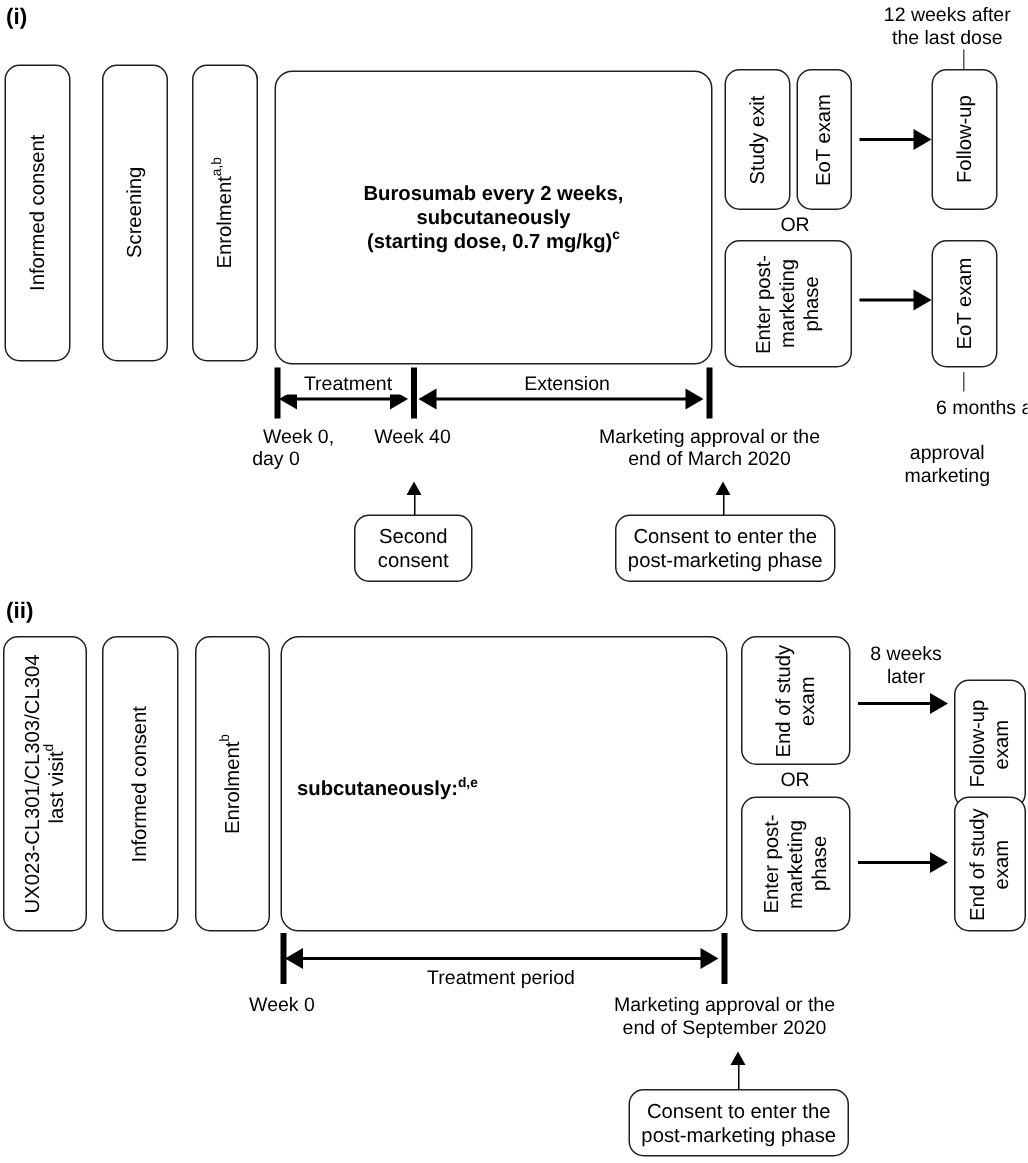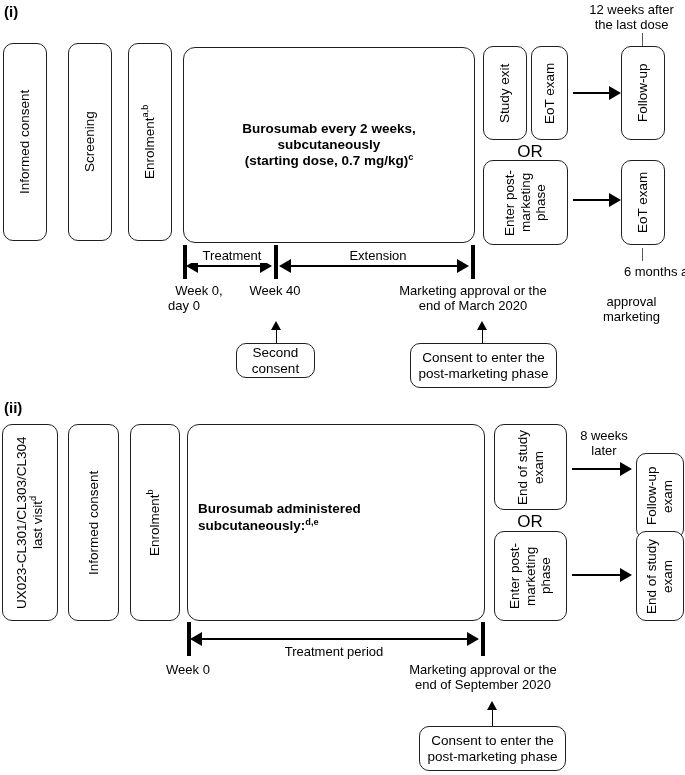--- a/index.html
+++ b/index.html
@@ -70,21 +70,21 @@
   }
   .bullets .head{margin-bottom:9px;}
   .bullets ul{margin:0;padding:0;list-style:none;}
   .bullets li{
     position:relative;padding-left:56px;margin-bottom:2px;
   }
   .bullets li:before{
     content:"\2022";position:absolute;left:20px;top:-1px;font-size:15px;
   }
   .or{
-    position:absolute;font-size:17px;text-align:center;
+    position:absolute;font-size:13px;text-align:center;
   }
 </style>
 </head>
 <body>
 
 <div class="panel-label" style="left:4px;top:4px;">(i)</div>
 
 <div class="lbl" style="left:578px;top:2px;width:107px;">12 weeks after</div>
 <div class="lbl" style="left:578px;top:17px;width:107px;">the last dose</div>
 <div class="thinline" style="left:642px;top:33px;height:13px;"></div>
@@ -153,21 +153,21 @@
 <div class="lbl" style="left:143px;top:298px;width:82px;">day 0</div>
 <div class="lbl" style="left:234px;top:283px;width:82px;">Week 40</div>
 <div class="lbl" style="left:389px;top:283px;width:168px;">Marketing approval or the</div>
 <div class="lbl" style="left:389px;top:298px;width:168px;">end of March 2020</div>
 
 <div class="vline" style="left:276px;top:330px;height:14px;"></div>
 <div class="arrow-u" style="left:271px;top:321px;"></div>
 <div class="vline" style="left:482px;top:330px;height:14px;"></div>
 <div class="arrow-u" style="left:477px;top:321px;"></div>
 
-<div class="box" style="left:236px;top:343px;width:79px;height:35px;">
+<div class="box" style="left:236px;top:343px;width:79px;height:45px;">
   <span class="txt">
     <span>Second</span><br>
     <span>consent</span>
   </span>
 </div>
 <div class="box" style="left:410px;top:343px;width:147px;height:45px;">
   <span class="txt">
     <span>Consent to enter the</span><br>
     <span>post-marketing phase</span>
   </span>
@@ -184,21 +184,21 @@
 <div class="box vert" style="left:68px;top:424px;width:51px;height:197px;">
   <span class="txt">Informed consent</span>
 </div>
 <div class="box vert" style="left:130px;top:424px;width:50px;height:197px;">
   <span class="txt"><span>Enrolment</span><sup>b</sup></span>
 </div>
 
 <div class="box big" style="left:187px;top:424px;width:298px;height:197px;justify-content:flex-start;">
   <div class="bullets">
     <div class="head">
-      <span>Burosumab administered</span><br>
+      <br>
       <span>subcutaneously:</span><sup>d,e</sup>
     </div>
   </div>
 </div>
 
 <div class="box vert" style="left:494px;top:424px;width:73px;height:86px;">
   <span class="txt">End of study exam</span>
 </div>
 <div class="or" style="left:500px;top:512px;width:60px;">OR</div>
 <div class="box vert" style="left:494px;top:531px;width:73px;height:90px;">

